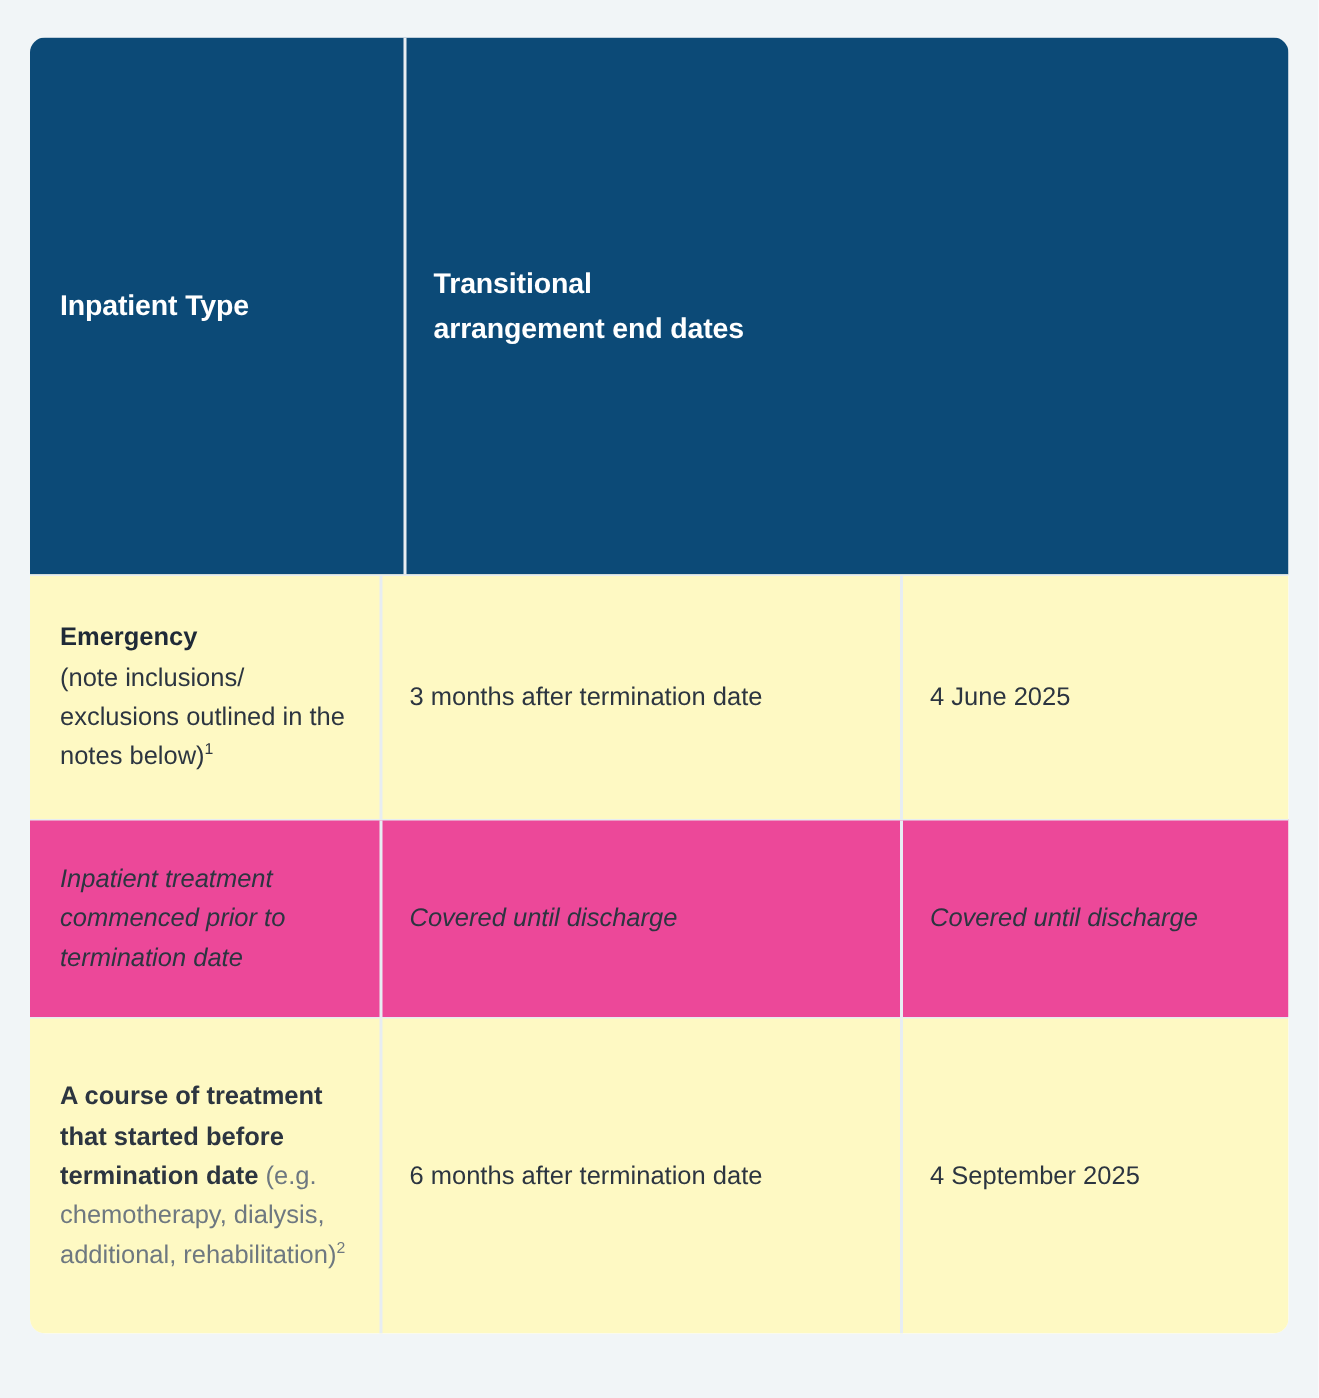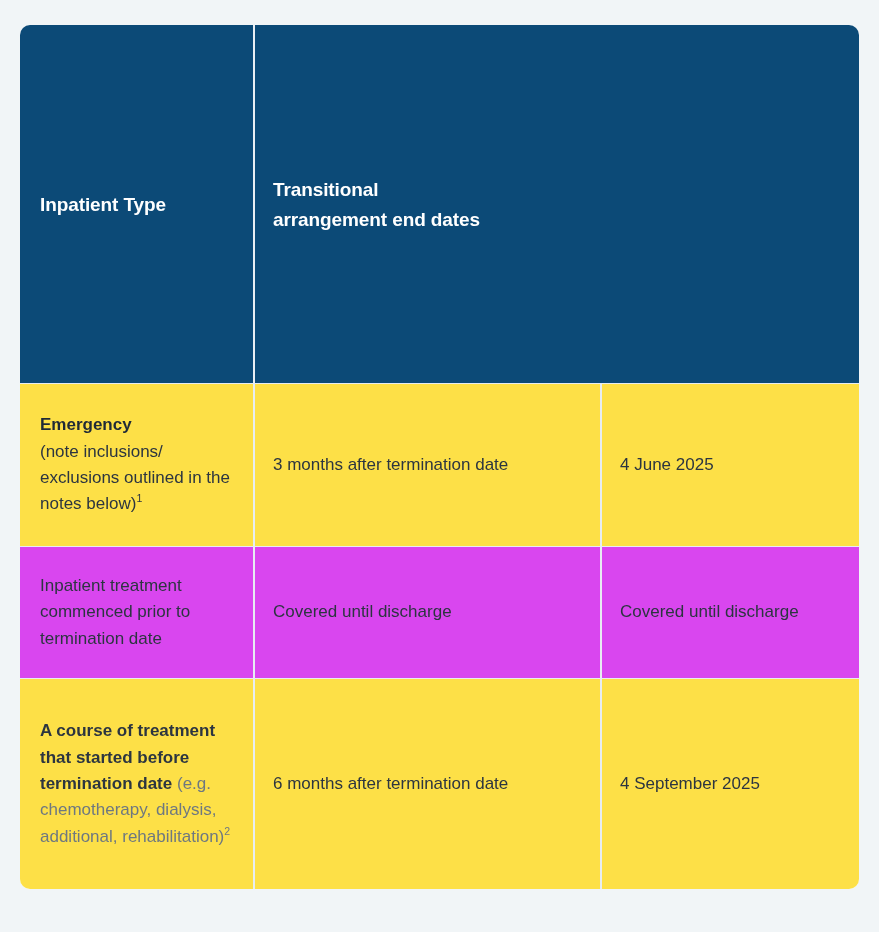--- a/index.html
+++ b/index.html
@@ -58,21 +58,21 @@
     display: flex;
     flex-direction: column;
     justify-content: center;
     min-height: 358px;
   }
   .header-row .col-2,
   .header-row .col-3 {
     border-left: 2px solid #e9eef3;
   }
   .header-row .col-2 { padding-left: 18px; padding-right: 28px; }
-  .header-row .col-3 { padding-left: 18px; }
+  .header-row .col-3 { padding-left: 18px; margin-left: 16px; }
 
   .hdr-title {
     font-size: 19px;
     font-weight: bold;
     line-height: 1.38;
     letter-spacing: -0.1px;
   }
   .hdr-sub {
     font-size: 19px;
     font-weight: normal;
@@ -92,22 +92,22 @@
     display: flex;
     flex-direction: column;
     justify-content: center;
   }
   .body-row .col-2,
   .body-row .col-3 {
     border-left: 2px solid #e7edf2;
     padding-left: 18px;
   }
 
-  .row-white { background: #fde047; }
-  .row-tint  { background: #d946ef; }
+  .row-white { background: #fef9c3; }
+  .row-tint  { background: #ec4899; font-style: italic; }
 
   .row-sep { border-top: 1px solid #e7edf2; }
 
   .r1 .cell { min-height: 162px; }
   .r2 .cell { min-height: 131px; }
   .r3 .cell { min-height: 210px; }
 
   .lead-bold {
     font-weight: bold;
     color: #1f2a37;

